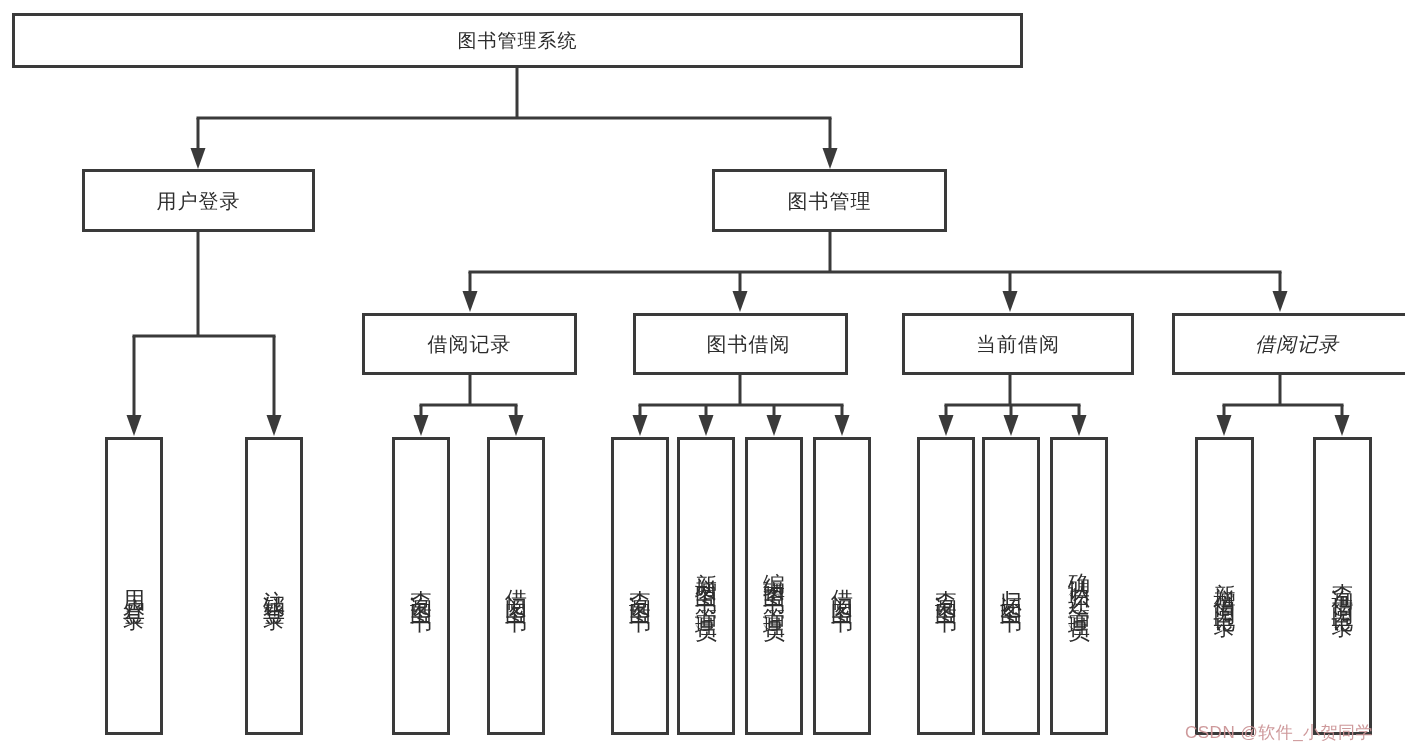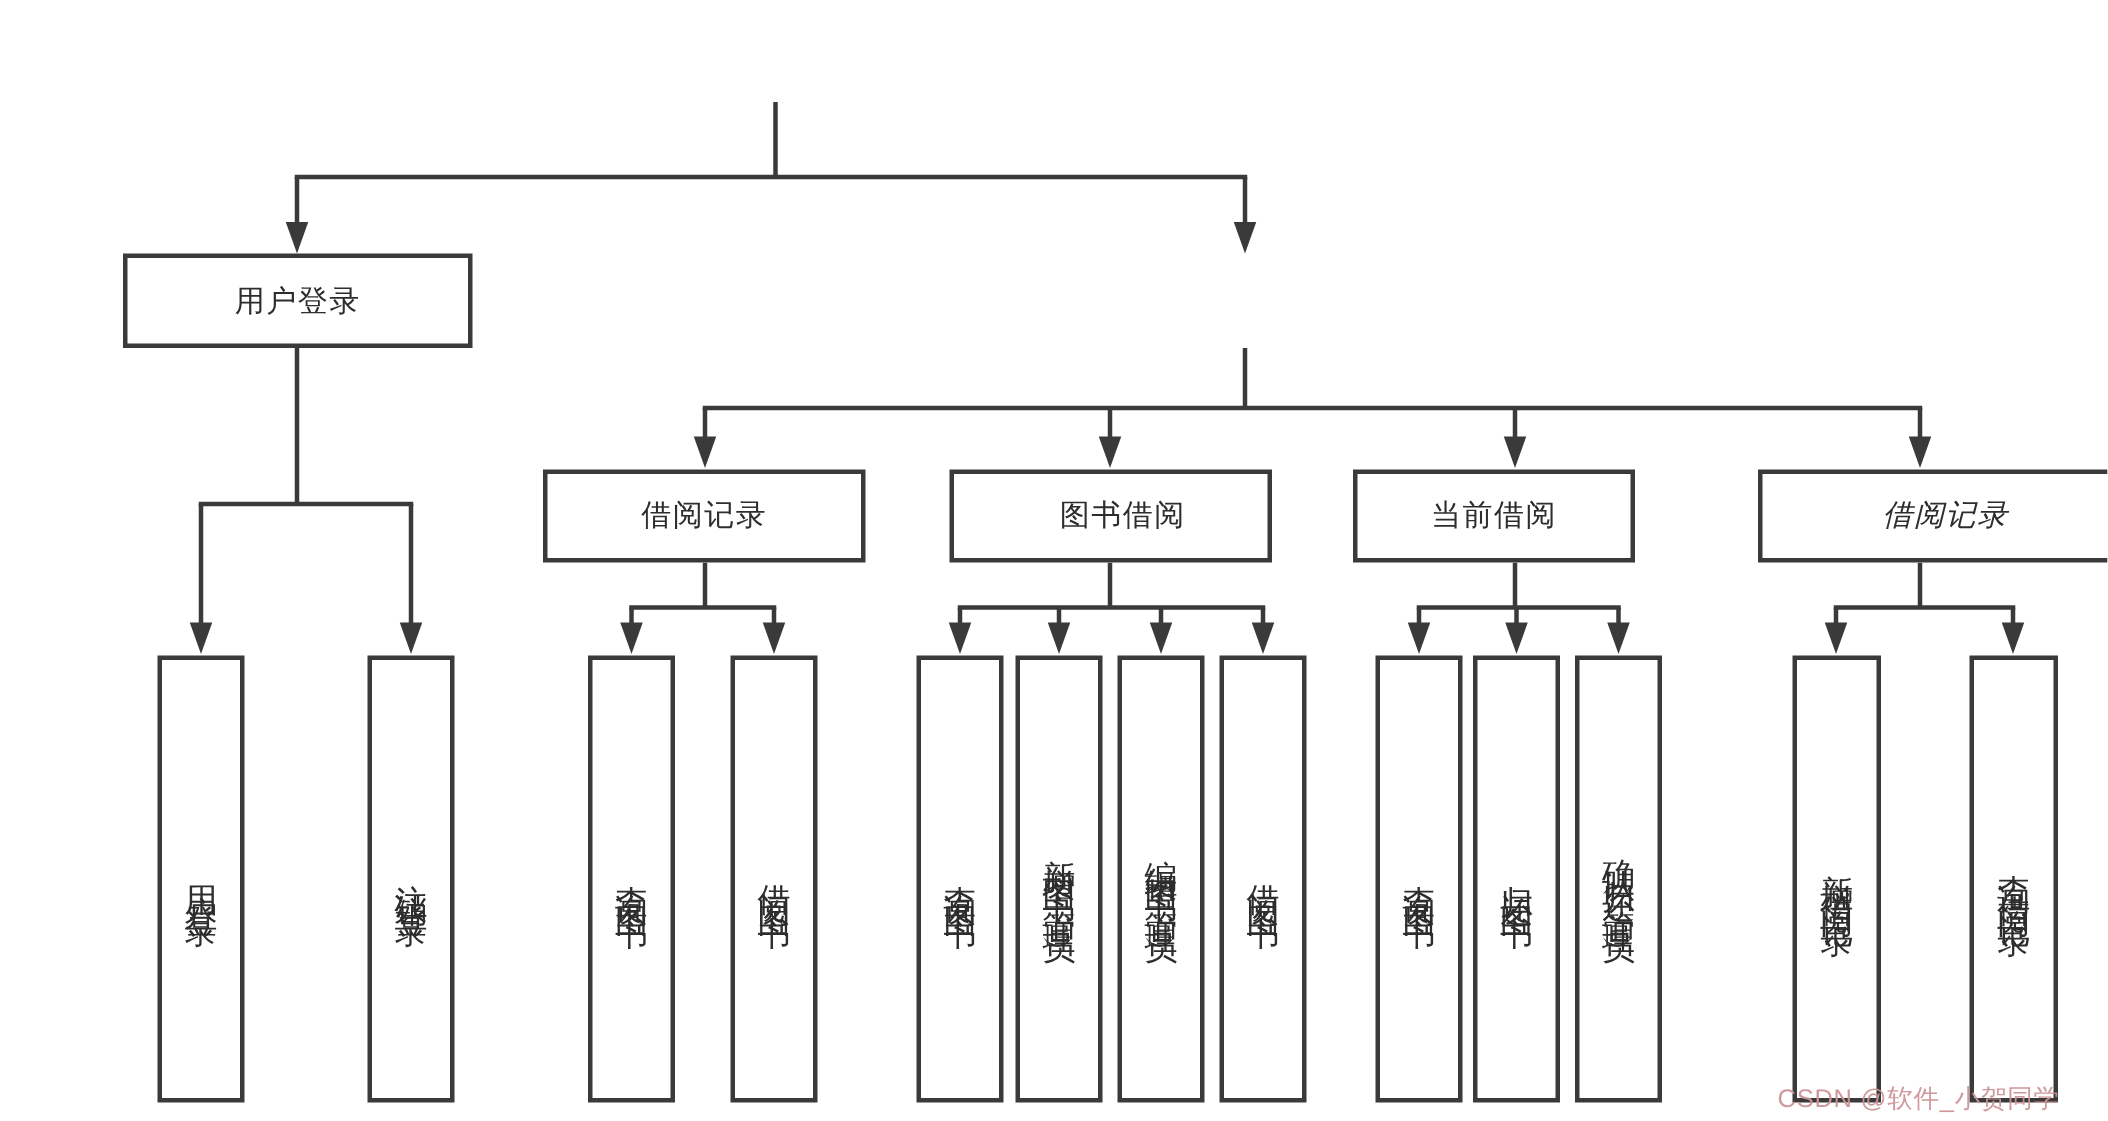--- a/index.html
+++ b/index.html
@@ -126,26 +126,28 @@
       <polygon points="766.5,415 781.5,415 774,436"></polygon>
       <polygon points="834.5,415 849.5,415 842,436"></polygon>
       <polygon points="938.5,415 953.5,415 946,436"></polygon>
       <polygon points="1003.5,415 1018.5,415 1011,436"></polygon>
       <polygon points="1071.5,415 1086.5,415 1079,436"></polygon>
       <polygon points="1216.5,415 1231.5,415 1224,436"></polygon>
       <polygon points="1334.5,415 1349.5,415 1342,436"></polygon>
     </g>
   </svg>
 
+  <div class="box h-box root-box" style="left:12px; top:13px; width:1011px; height:55px;">图书管理系统</div>
 
   <div class="box h-box" style="left:82px; top:169px; width:233px; height:63px;">用户登录</div>
+  <div class="box h-box" style="left:712px; top:169px; width:235px; height:63px;">图书管理</div>
 
   <div class="box h-box" style="left:362px; top:313px; width:215px; height:62px;">借阅记录</div>
   <div class="box h-box" style="left:633px; top:313px; width:215px; height:62px;padding-left:16px;">图书借阅</div>
-  <div class="box h-box" style="left:902px; top:313px; width:188px; height:62px;">当前借阅</div>
+  <div class="box h-box" style="left:902px; top:313px; width:232px; height:62px;">当前借阅</div>
   <div class="box h-box" style="left:1172px; top:313px; width:250px; height:62px;font-style:italic;">借阅记录</div>
 
   <div class="box v-box" style="left:105px; top:437px; width:58px; height:298px;">用户登录</div>
   <div class="box v-box" style="left:245px; top:437px; width:58px; height:298px;">注销登录</div>
 
   <div class="box v-box" style="left:392px; top:437px; width:58px; height:298px;">查询图书</div>
   <div class="box v-box" style="left:487px; top:437px; width:58px; height:298px;">借阅图书</div>
 
   <div class="box v-box" style="left:611px; top:437px; width:58px; height:298px;">查询图书</div>
   <div class="box v-box" style="left:677px; top:437px; width:58px; height:298px;">新增图书（管理员）</div>

